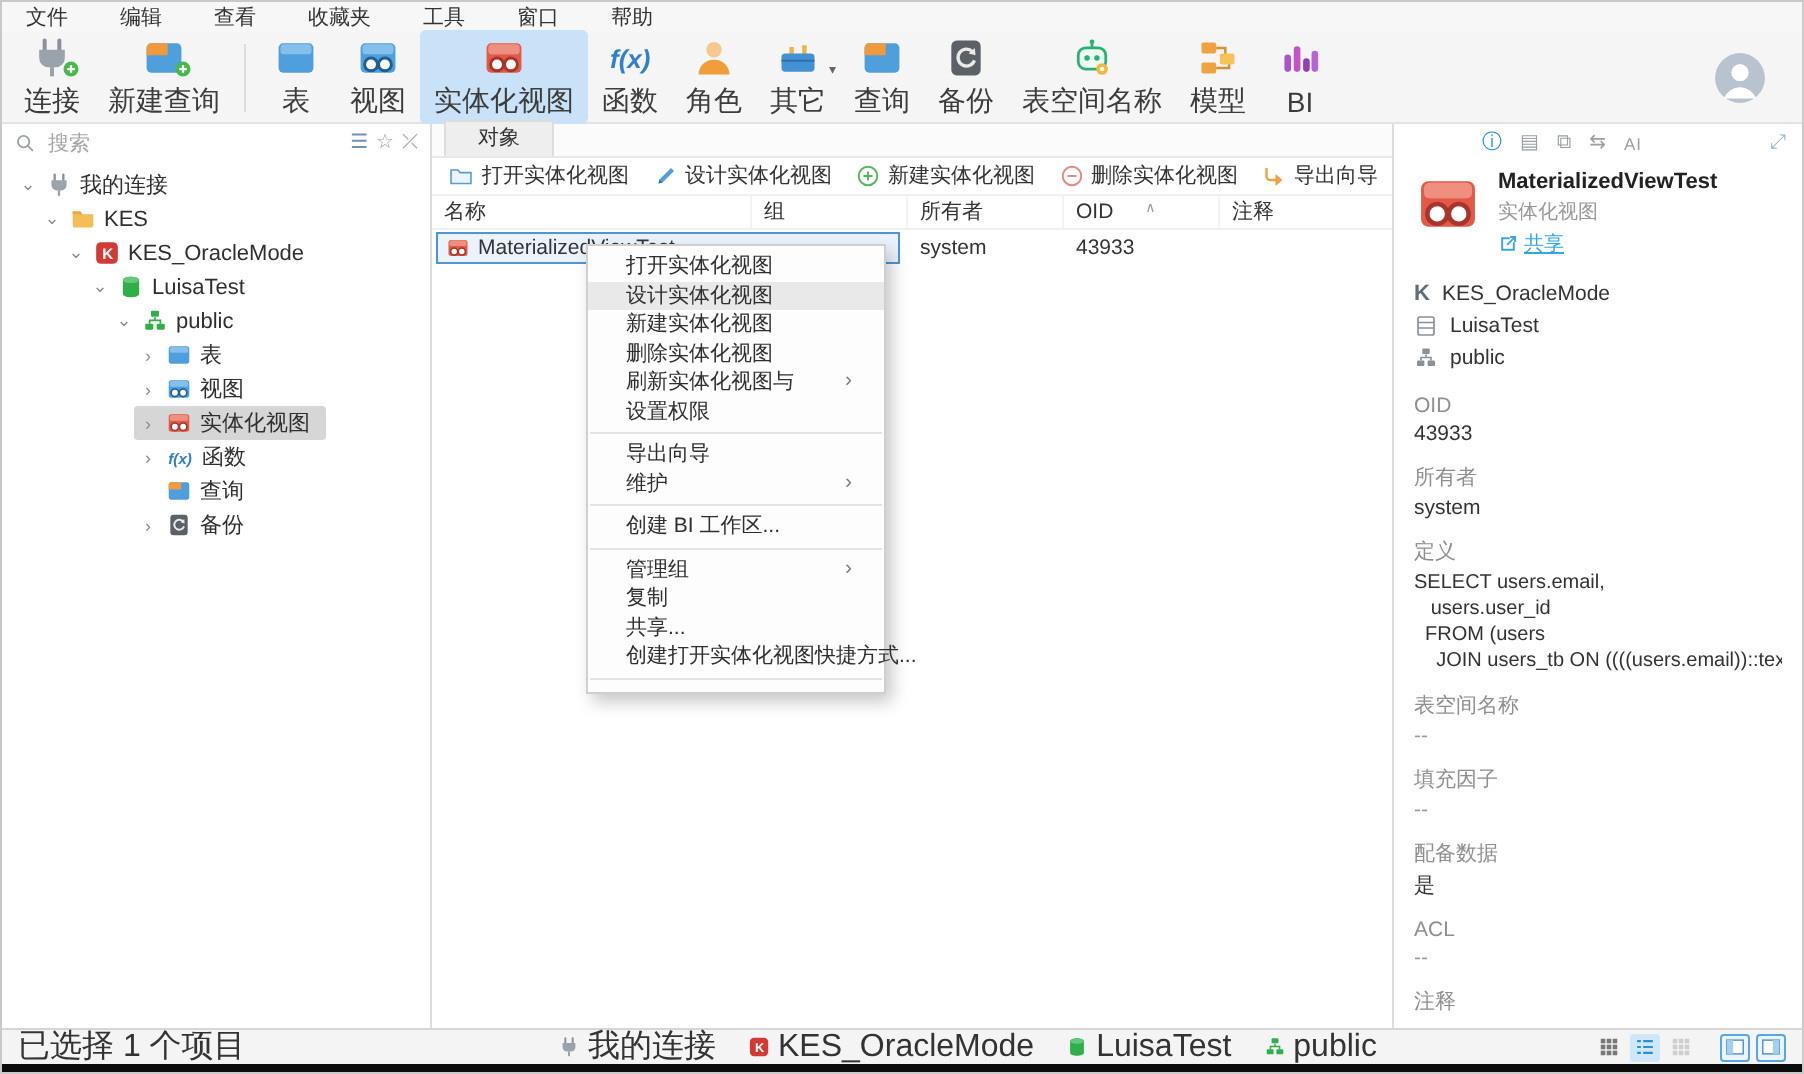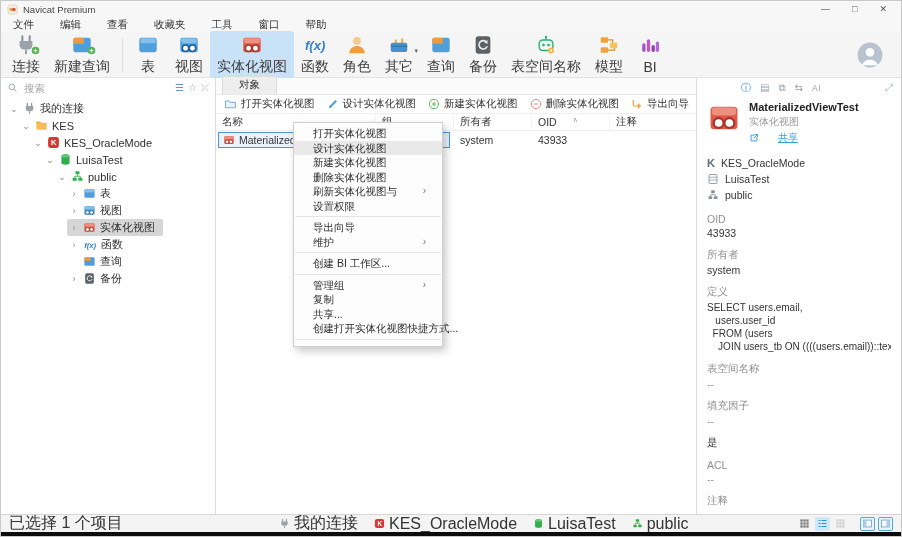--- a/index.html
+++ b/index.html
@@ -61,21 +61,21 @@
   .infopanel{width:205px;border-left:1px solid #dcdcdc;display:flex;flex-direction:column;background:#fff;overflow:hidden;}
   .ipicons{height:17px;display:flex;align-items:center;gap:9px;padding:2px 8px 0 44px;flex:0 0 auto;}
   .ipi{font-size:10px;color:#9aa0a6;line-height:12px;}
   .ipi.sel{color:#1a8fd1;}
   .ipi.ai{font-size:8.5px;letter-spacing:.5px;}
   .ipexpand{margin-left:auto;font-size:10px;color:#9ab6cc;}
   .ipcontent{flex:1;padding:6px 10px;overflow:hidden;font-size:10.5px;}
   .iphead{display:flex;gap:8px;margin-bottom:10px;}
   .iptitle{font-size:11px;font-weight:bold;color:#222;line-height:13px;}
   .iptype{font-size:10px;color:#999;margin:1px 0 2px;}
-  .sharelink{font-size:10px;color:#2fa7e0;display:flex;align-items:center;gap:19px;text-decoration:underline;}
+  .sharelink{font-size:10px;color:#2fa7e0;display:flex;align-items:center;gap:3px;text-decoration:underline;}
   .ctxrow{display:flex;align-items:center;gap:6px;height:16px;color:#333;}
   .ctxrows{margin-bottom:10px;}
   .fgroup{margin-bottom:9px;}
   .flabel{color:#8f8f8f;margin-bottom:2px;}
   .fvalue{color:#333;}
   .fvalue.muted{color:#9a9a9a;}
   .fvalue.pre{white-space:pre;overflow:hidden;font-size:10px;line-height:1.3;}
   
   .statusbar{height:18px;border-top:1px solid #d6d6d6;background:#f4f4f4;display:flex;align-items:center;padding:0 8px;font-size:16px;color:#333;flex:0 0 auto;}
   .stleft{width:270px;}
@@ -272,31 +272,20 @@
     <symbol id="s-appicon" viewBox="0 0 24 24">
         <rect x="2" y="2" width="20" height="20" rx="5" fill="#f4f0e4" stroke="#cbb97f"></rect>
         <circle cx="9" cy="12" r="4" fill="#e8a83e"></circle>
         <circle cx="15" cy="12" r="4" fill="#d23b33" opacity=".85"></circle>
       </symbol>
   </defs>
 </svg>
 
 <div class="app">
 
-  <div class="titlebar">
-    <svg class="use" width="11" height="11">
-        <use href="#s-appicon"></use>
-      </svg>
-    <span class="apptitle">Navicat Premium</span>
-    <div class="wincontrols">
-      <span class="wc">—</span>
-      <span class="wc">□</span>
-      <span class="wc">✕</span>
-    </div>
-  </div>
 
   <div class="menubar">
     <span class="mitem">文件</span>
     <span class="mitem">编辑</span>
     <span class="mitem">查看</span>
     <span class="mitem">收藏夹</span>
     <span class="mitem">工具</span>
     <span class="mitem">窗口</span>
     <span class="mitem">帮助</span>
   </div>
@@ -667,20 +656,21 @@
           </div>
         <div class="fgroup">
             <div class="flabel">表空间名称</div>
             <div class="fvalue muted">--</div>
           </div>
         <div class="fgroup">
             <div class="flabel">填充因子</div>
             <div class="fvalue muted">--</div>
           </div>
         <div class="fgroup">
+            <div class="flabel">配备数据</div>
             <div class="fvalue">是</div>
           </div>
         <div class="fgroup">
             <div class="flabel">ACL</div>
             <div class="fvalue muted">--</div>
           </div>
         <div class="fgroup">
             <div class="flabel">注释</div>
           </div>
 

